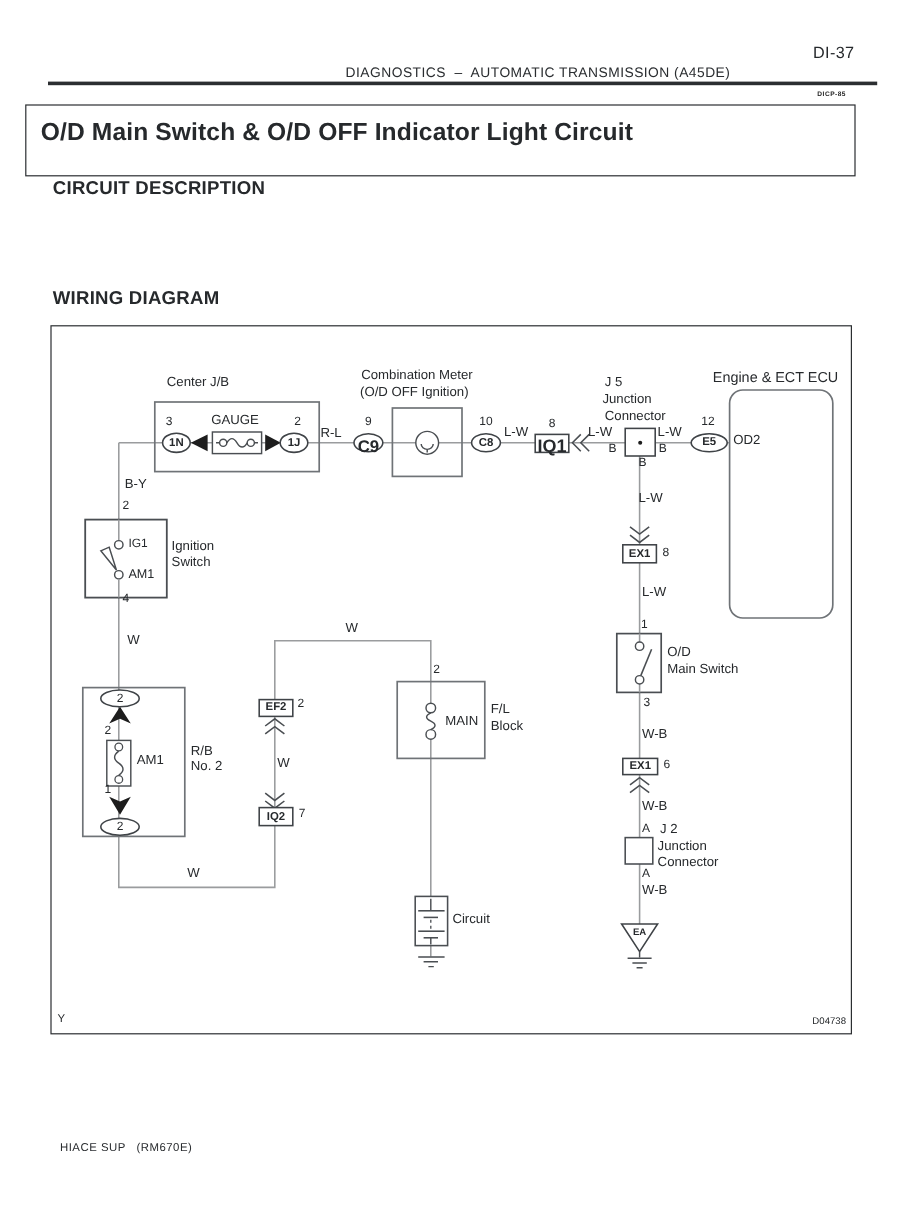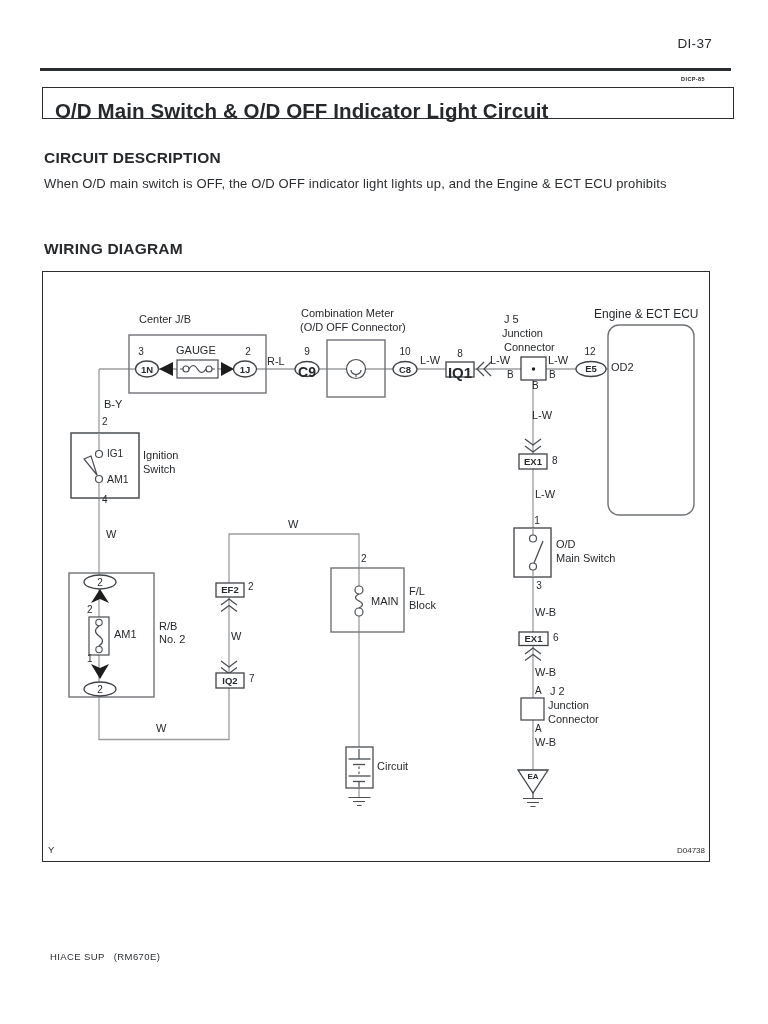--- a/index.html
+++ b/index.html
@@ -2,49 +2,49 @@
 <html><head>
 <meta charset="utf-8">
 <style>
   html,body{margin:0;padding:0;background:#fff;}
   .page{position:relative;width:768px;height:1024px;background:#ffffff;overflow:hidden;
         font-family:"Liberation Sans",sans-serif;color:#26292c;}
   .pgnum{position:absolute;top:36px;right:56px;font-size:13.5px;font-weight:normal;letter-spacing:.3px;}
   .hdr{position:absolute;top:55px;left:288px;font-size:11.5px;font-weight:500;letter-spacing:.4px;white-space:pre;color:#2a2d30;}
   .hdr-rule{position:absolute;top:68px;left:40px;width:691px;height:2.5px;background:#2b2e31;}
   .doccode{position:absolute;top:76px;right:63px;font-size:5.5px;font-weight:bold;letter-spacing:.4px;color:#1d1d1d;}
-  .titlebox{position:absolute;top:87px;left:42px;width:692px;height:32px;border:1.6px solid #2b2e31;box-sizing:border-box;}
+  .titlebox{position:absolute;top:87px;left:21px;width:692px;height:60px;border:1.6px solid #2b2e31;box-sizing:border-box;}
   .titlebox h1{margin:0;padding:0 0 0 12px;font-size:20.5px;line-height:46px;font-weight:bold;letter-spacing:.1px;}
   h2.sect{position:absolute;left:44px;margin:0;font-size:15.5px;font-weight:bold;letter-spacing:.2px;}
   .bodytext{position:absolute;left:44px;top:173px;width:690px;font-size:13px;line-height:22.4px;letter-spacing:.15px;color:#2b2e31;}
   .diagram{position:absolute;left:42px;top:271px;width:666px;height:589px;border:1.6px solid #2b2e31;box-sizing:content-box;background:#fff;}
   .diagram svg{position:absolute;left:0;top:0;}
   .dlbl{position:absolute;line-height:1;font-size:11px;white-space:pre;color:#26292c;}
   .dlbl.c{transform:translateX(-50%);}
   .dlbl.r{transform:translateX(-100%);}
   .dlbl.b{font-weight:600;}
   .footer{position:absolute;left:50px;top:951px;font-size:9.5px;letter-spacing:.4px;white-space:pre;color:#2a2d30;}
 </style>
 </head>
 <body>
 
 <div class="page">
 
   <div class="pgnum">DI-37</div>
+  <div class="hdr">DIAGNOSTICS  –  AUTOMATIC TRANSMISSION (A45DE)</div>
   <div class="hdr-rule"></div>
   <div class="doccode">DICP-85</div>
 
   <div class="titlebox">
     <h1>O/D Main Switch &amp; O/D OFF Indicator Light Circuit</h1>
   </div>
 
   <h2 class="sect" style="top:149px;">CIRCUIT DESCRIPTION</h2>
 
   <div class="bodytext">
-    <div>When O/D main switch is OFF, the O/D OFF indicator light lights up, and the Engine &amp; ECT ECU prohibits</div>
   </div>
 
   <h2 class="sect" style="top:240px;">WIRING DIAGRAM</h2>
 
   <div class="diagram">
     <svg width="666" height="589" viewBox="0 0 666 589">
 
       <g stroke="#9a9c9e" stroke-width="1.3" fill="none">
         <path d="M56,97 H565"></path>
         <path d="M56,97 V178"></path>
@@ -178,21 +178,21 @@
     </svg>
     <div id="labels">
         <span class="dlbl" style="left: 96px; top: 42px;">Center J/B</span>
         <span class="dlbl c" style="left: 98px; top: 75px; font-size: 10px;">3</span>
         <span class="dlbl c b" style="left: 104px; top: 92.5px; font-size: 9.5px;">1N</span>
         <span class="dlbl" style="left: 133px; top: 73px;">GAUGE</span>
         <span class="dlbl c" style="left: 205px; top: 75px; font-size: 10px;">2</span>
         <span class="dlbl c b" style="left: 202px; top: 92.5px; font-size: 9.5px;">1J</span>
         <span class="dlbl" style="left: 224px; top: 84px;">R-L</span>
         <span class="dlbl" style="left: 258px; top: 36px;">Combination Meter</span>
-        <span class="dlbl" style="left: 257px; top: 50px;">(O/D OFF Connector)</span>
+        <span class="dlbl" style="left: 257px; top: 50px;">(O/D OFF Ignition)</span>
         <span class="dlbl c" style="left: 264px; top: 75px; font-size: 10px;">9</span>
         <span class="dlbl c b" style="left: 264px; top: 92.5px; font-size: 14px;">C9</span>
         <span class="dlbl c" style="left: 362px; top: 75px; font-size: 10px;">10</span>
         <span class="dlbl c b" style="left: 362px; top: 92.5px; font-size: 9.5px;">C8</span>
         <span class="dlbl" style="left: 377px; top: 83px;">L-W</span>
         <span class="dlbl c" style="left: 417px; top: 77px; font-size: 10px;">8</span>
         <span class="dlbl c b" style="left: 417px; top: 93px; font-size: 15px;">IQ1</span>
         <span class="dlbl" style="left: 447px; top: 83px;">L-W</span>
         <span class="dlbl" style="left: 464px; top: 98px; font-size: 10px;">B</span>
         <span class="dlbl" style="left: 461px; top: 42px;">J 5</span>

